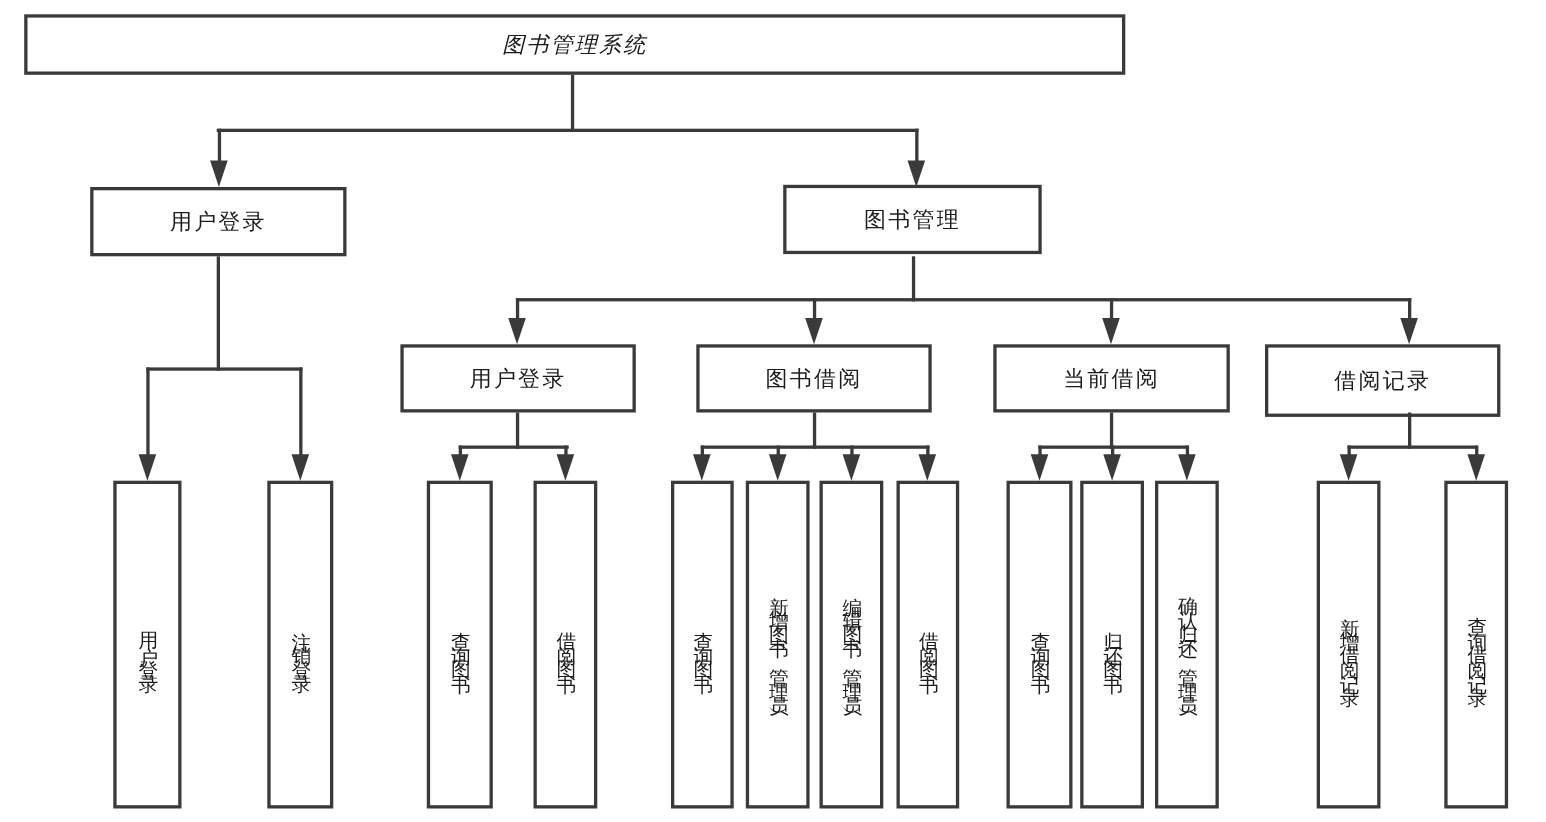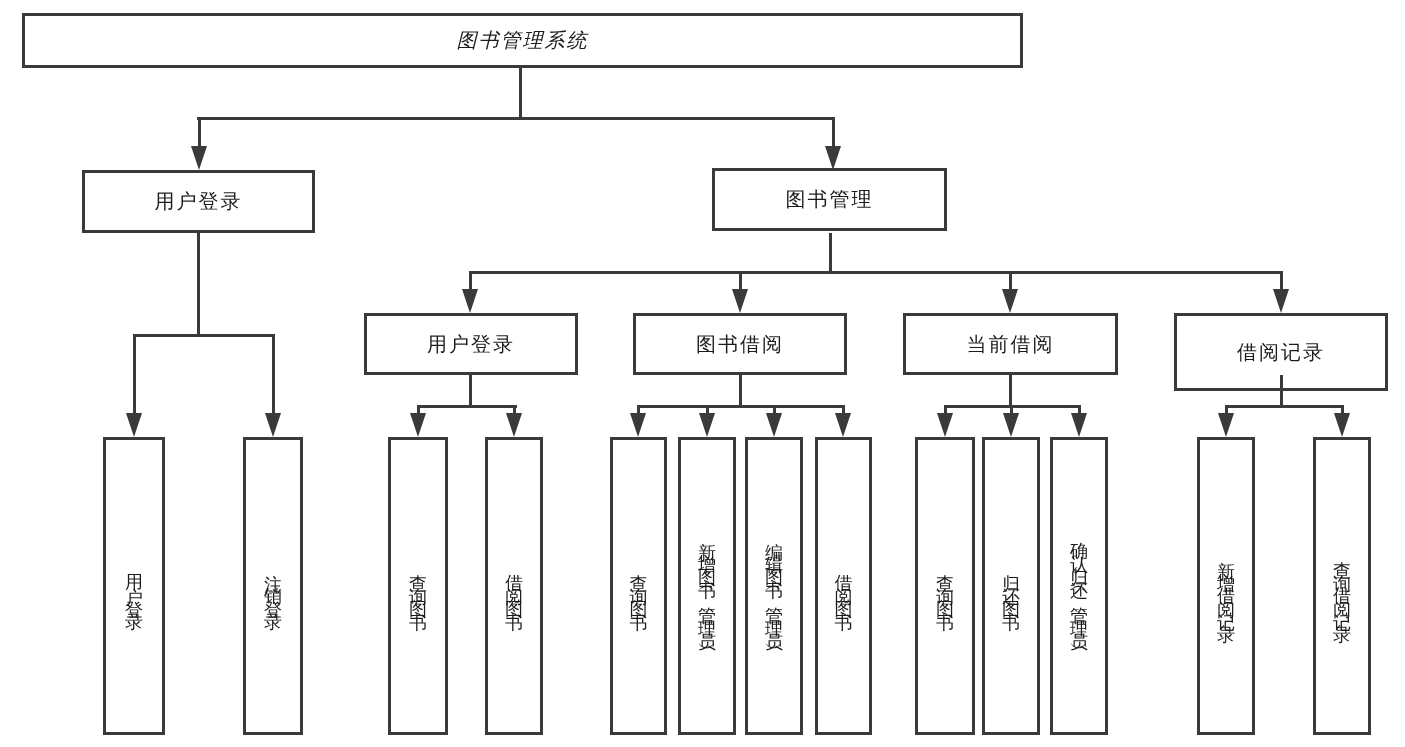--- a/index.html
+++ b/index.html
@@ -39,21 +39,21 @@
 <div class="canvas">
 
   <div class="node" style="left:22px; top:13px; width:1001px; height:55px;font-style:italic;">图书管理系统</div>
 
   <div class="node" style="left:82px; top:170px; width:233px; height:63px;">用户登录</div>
   <div class="node" style="left:712px; top:168px; width:235px; height:63px;">图书管理</div>
 
   <div class="node" style="left:364px; top:313px; width:214px; height:62px;">用户登录</div>
   <div class="node" style="left:903px; top:313px; width:215px; height:62px;">当前借阅</div>
   <div class="node" style="left:633px; top:313px; width:214px; height:62px;">图书借阅</div>
-  <div class="node" style="left:1174px; top:313px; width:214px; height:78px;">借阅记录</div>
+  <div class="node" style="left:1150px; top:313px; width:214px; height:66px;">借阅记录</div>
 
   <div class="leaf" style="left:103px; width:62px;">
     <span>用户登录</span>
     </div>
   <div class="leaf" style="left:243px; width:60px;">
     <span>注销登录</span>
     </div>
 
   <div class="leaf" style="left:388px; width:60px;">
     <span>查询图书</span>

